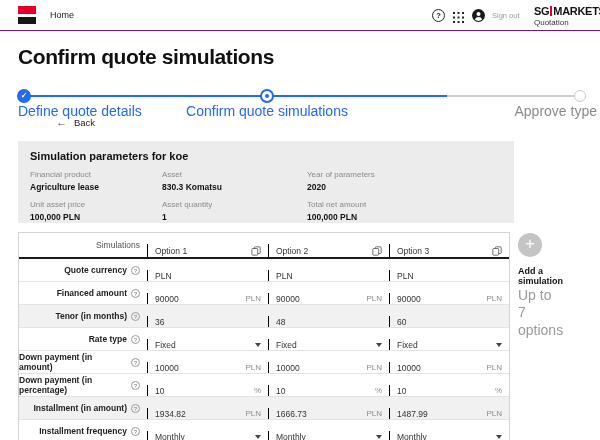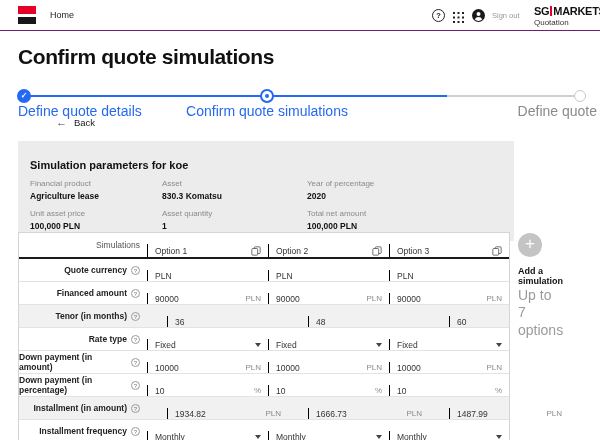--- a/index.html
+++ b/index.html
@@ -36,35 +36,35 @@
   .step2 .dot{position:absolute;left:3px;top:3px;width:4px;height:4px;border-radius:50%;background:#2469f2;}
   .step3{left:574px;top:90px;width:12px;height:12px;background:#fff;border:1.5px solid #c9c9c9;cursor:default;}
   .step-label{position:absolute;top:103px;font-size:14px;color:#2469f2;white-space:nowrap;cursor:pointer;}
   .sl1{left:18px;}
   .sl2{left:267px;transform:translateX(-50%);}
   .sl3{right:3px;color:#8a8a8a;cursor:default;}
   
   .back{position:absolute;left:56px;top:116px;font-size:9.5px;color:#222;cursor:pointer;display:flex;align-items:center;}
   .back .arr{font-size:11px;margin-right:7px;color:#444;}
   
-  .panel{position:absolute;left:18px;top:141px;width:472px;height:64px;background:#ececec;padding:18px 12px;}
+  .panel{position:absolute;left:18px;top:141px;width:472px;height:64px;background:#ececec;padding:9px 12px;}
   .panel-title{font-size:11px;font-weight:bold;color:#111;margin-bottom:8px;}
   .panel-grid{display:grid;grid-template-columns:132px 145px 1fr;row-gap:8px;}
   .plabel{font-size:8px;color:#8a8a8a;margin-bottom:3px;}
   .pvalue{font-size:8.5px;font-weight:bold;color:#111;}
   
   .sim-table{position:absolute;left:18px;top:232px;width:490px;border:1px solid #d4d4d4;background:#fff;box-sizing:content-box;}
   .trow{display:grid;grid-template-columns:128px 121px 121px 120px;height:22px;border-top:1px solid #e3e3e3;}
   .thead{height:24px;border-top:none;border-bottom:2px solid #1a1a1a;text-align:center;}
   .first-data{border-top:none;}
   .cell{display:flex;align-items:center;font-size:8.5px;min-width:0;}
   .lcell{justify-content:flex-end;padding-right:7px;color:#222;font-weight:bold;}
   .corner{justify-content:flex-end;padding-right:7px;color:#555;font-weight:normal;}
   .vcell{justify-content:space-between;padding:0 7px;border-left:1px solid #000000;color:#333;margin-top:11px;}
-  .shaded{background:#f1f1f1;gap:20px;}
+  .shaded{background:#f1f1f1;}
   .unit{color:#8a8a8a;font-size:8px;flex:none;}
   .qicon{flex:none;width:9px;height:9px;box-sizing:border-box;border:1px solid #9a9a9a;border-radius:50%;
     font-size:6px;font-weight:normal;line-height:8px;text-align:center;color:#777;margin-left:4px;cursor:pointer;}
   .chev{flex:none;width:0;height:0;border-left:3.5px solid transparent;border-right:3.5px solid transparent;border-top:4.5px solid #444;cursor:pointer;}
   .copy{flex:none;cursor:pointer;display:flex;}
   
   .addblock{position:absolute;left:518px;top:233px;width:72px;}
   .add-circle{width:24px;height:24px;border-radius:50%;background:#c4c4c4;color:#fff;font-size:17px;line-height:22px;text-align:center;cursor:pointer;}
   .add-label{margin-top:9px;font-size:9px;font-weight:bold;color:#111;line-height:1.15;width:48px;}
   .add-hint{margin-top:0;font-size:14px;color:#9a9a9a;line-height:1.25;width:40px;}
@@ -119,40 +119,40 @@
 
 <div class="track track-blue"></div>
 <div class="track track-gray"></div>
 <div class="stepc step1">✓</div>
 <div class="stepc step2">
     <div class="dot"></div>
   </div>
 <div class="stepc step3"></div>
 <div class="step-label sl1">Define quote details</div>
 <div class="step-label sl2">Confirm quote simulations</div>
-<div class="step-label sl3">Define quote</div>
+<div class="step-label sl3">Approve type</div>
 
 <div class="back">
   <span class="arr">←</span>
   <span>Back</span>
 </div>
 
 <div class="panel">
   <div class="panel-title">Simulation parameters for koe</div>
   <div class="panel-grid">
     <div>
       <div class="plabel">Financial product</div>
       <div class="pvalue">Agriculture lease</div>
     </div>
     <div>
       <div class="plabel">Asset</div>
       <div class="pvalue">830.3 Komatsu</div>
     </div>
     <div>
-      <div class="plabel">Year of percentage</div>
+      <div class="plabel">Year of parameters</div>
       <div class="pvalue">2020</div>
     </div>
     <div>
       <div class="plabel">Unit asset price</div>
       <div class="pvalue">100,000 PLN</div>
     </div>
     <div>
       <div class="plabel">Asset quantity</div>
       <div class="pvalue">1</div>
     </div>

